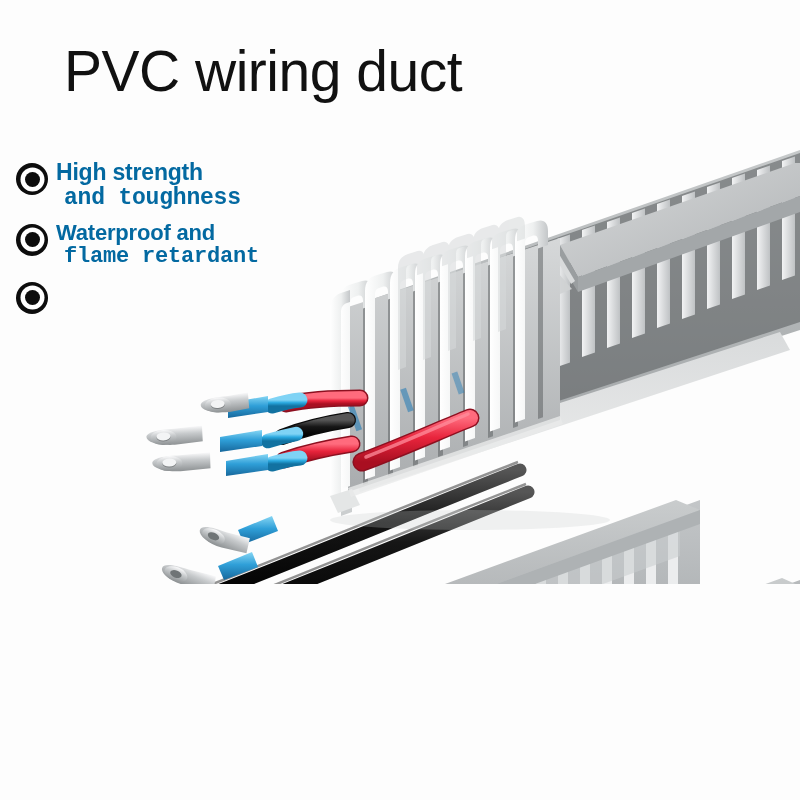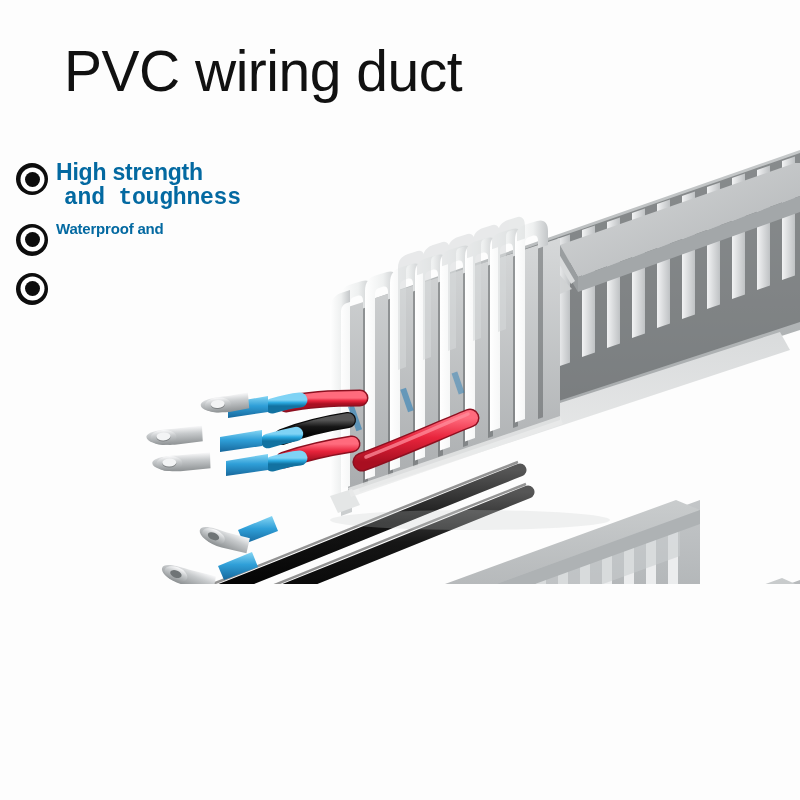--- a/index.html
+++ b/index.html
@@ -28,21 +28,21 @@
     width:15px;height:15px;border-radius:50%;
     background:#0d0d0d;box-shadow:0 0 0 4.5px #ffffff;
     display:block;
   }
   .feat-text{
     margin-left:40px;display:block;
     color:#0369a1;font-weight:700;font-size:23px;line-height:1.12;
     letter-spacing:-0.2px;
   }
   .feat-text .l2{display:block;padding-left:8px;font-family:Liberation Mono, monospace;}
-  .f2 .feat-text{font-size:15px;}
+  .f2 .feat-text{font-size:22px;}
   .f3{margin-top:6px;}
 
   
   #photo{position:absolute;left:0;top:0;width:800px;height:800px;}
   #photo svg{position:absolute;left:0;top:0;}
 </style>
 </head>
 <body>
 
 <div id="stage">
@@ -362,20 +362,21 @@
         <span class="l2">and toughness</span>
       </span>
     </div>
 
     <div class="feature f2">
       <span class="bullet">
           <i></i>
         </span>
       <span class="feat-text">
         <span>Waterproof and</span>
+        <span class="l2">flame retardant</span>
       </span>
     </div>
 
     <div class="feature f3">
       <span class="bullet">
           <i></i>
         </span>
     </div>
 
   </div>

